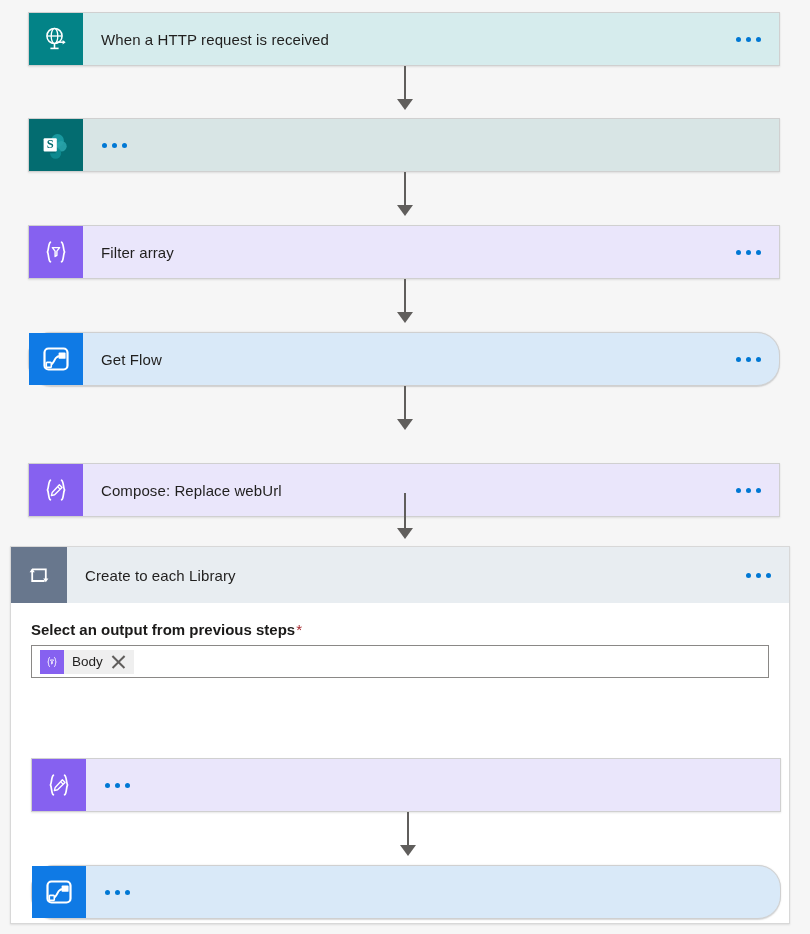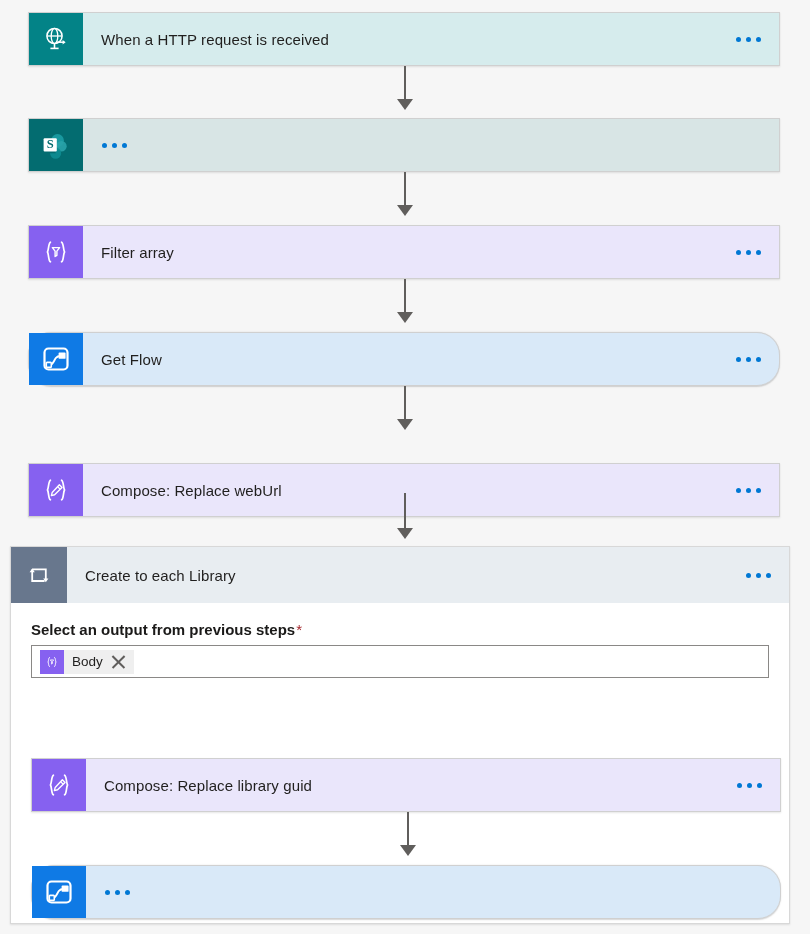--- a/index.html
+++ b/index.html
@@ -370,21 +370,20 @@
 
       <div class="inner-card c-purple" style="top:155px;">
         <div class="card-icon i-purple">
           <svg width="30" height="28" viewBox="0 0 30 28" aria-hidden="true">
             <path d="M9.4 4.2c-2.1 1.2-1.5 7-2.9 9.8 1.4 2.8.8 8.6 2.9 9.8" fill="none" stroke="#ffffff" stroke-width="1.7" stroke-linecap="round"></path>
             <path d="M20.6 4.2c2.1 1.2 1.5 7 2.9 9.8-1.4 2.8-.8 8.6-2.9 9.8" fill="none" stroke="#ffffff" stroke-width="1.7" stroke-linecap="round"></path>
             <path d="M18.4 8.8 L21 11.4 L13.6 18.8 L10.4 19.6 L11.2 16.4 Z" fill="none" stroke="#ffffff" stroke-width="1.4" stroke-linejoin="round"></path>
             <line x1="16.6" y1="10.6" x2="19.2" y2="13.2" stroke="#ffffff" stroke-width="1.3"></line>
           </svg>
         </div>
-        <div class="card-title">Compose: Replace library guid</div>
         <div class="card-menu">
           <i></i>
             <i></i>
             <i></i>
         </div>
       </div>
 
       <div class="inner-arrow" style="top:209px; height:44px;">
         <div class="shaft" style="width:2px;background:#605e5c;flex:1;"></div>
         <div class="head" style="width:0;height:0;border-left:8px solid transparent;border-right:8px solid transparent;border-top:11px solid #605e5c;margin-top:-1px;"></div>

